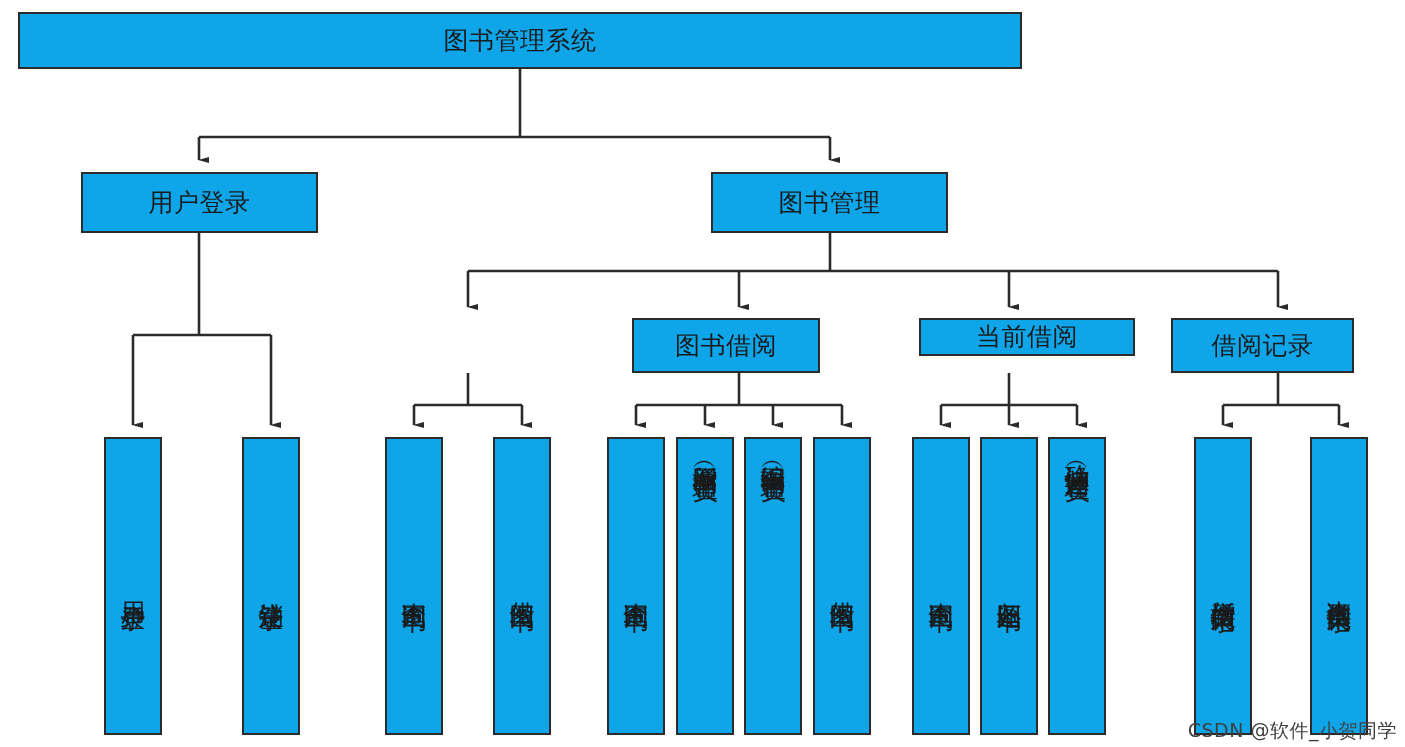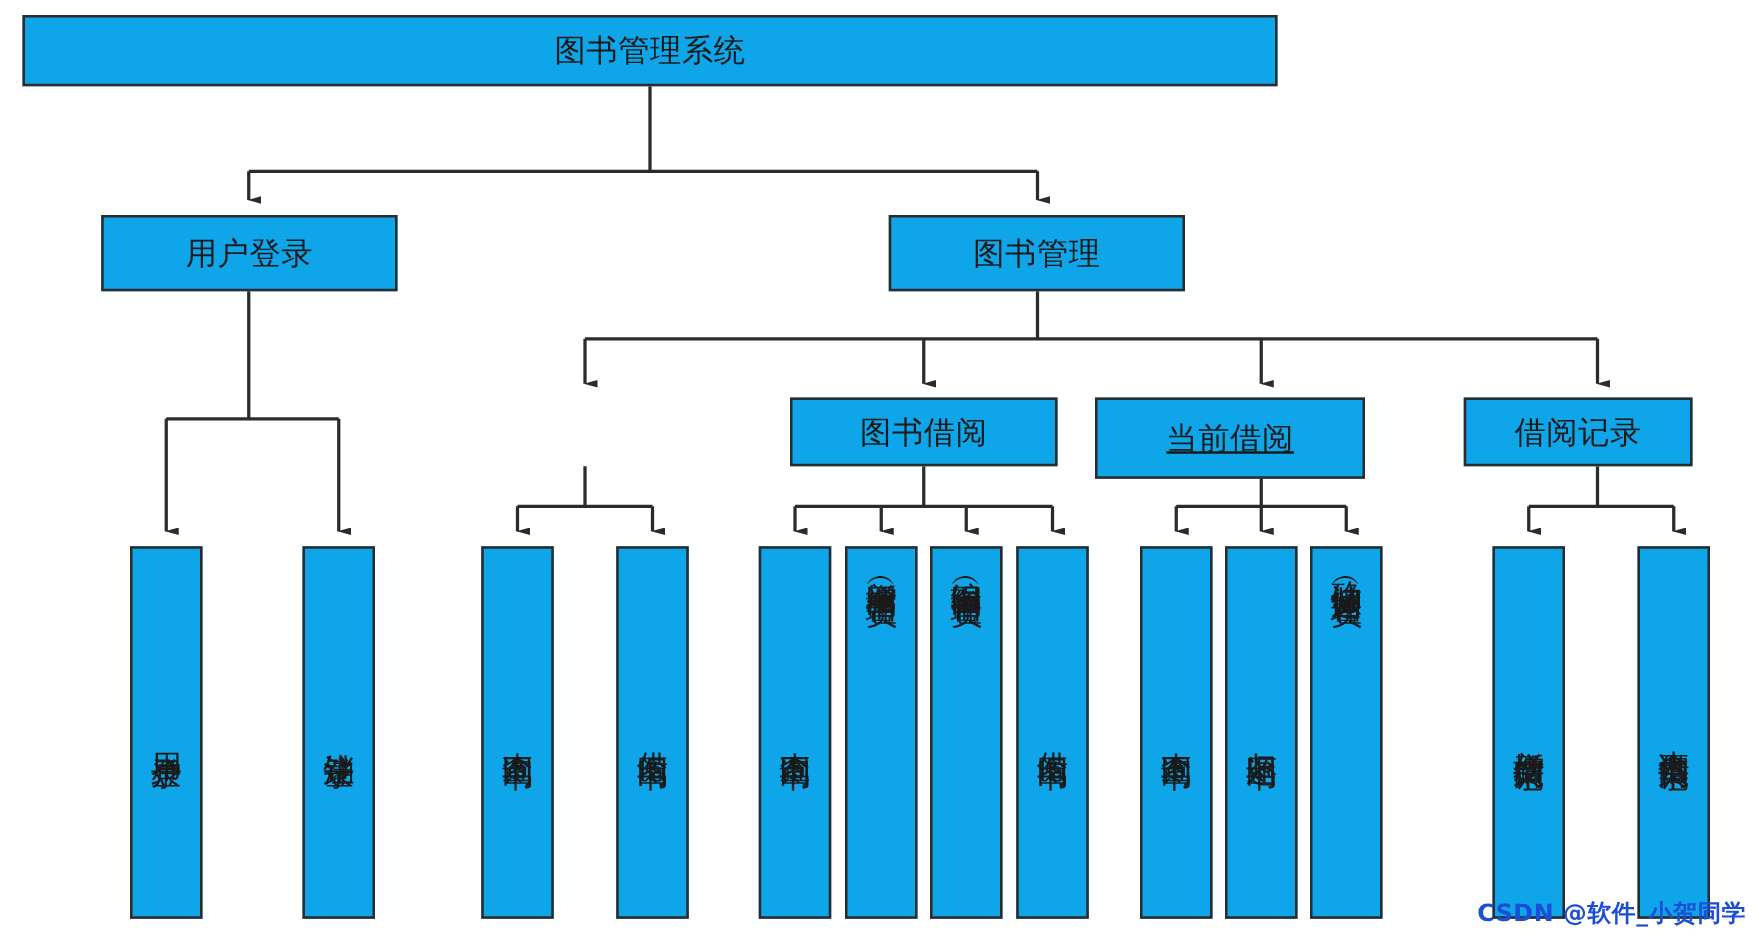--- a/index.html
+++ b/index.html
@@ -60,24 +60,23 @@
   }
   .node.vert.centered {
     align-items: center;
     padding-top: 0;
   }
   .watermark {
     position: absolute;
     right: 8px;
     bottom: 3px;
     font-size: 19px;
-    color: #1d4ed8;
+    color: #404040;
     white-space: nowrap;
     letter-spacing: 0.5px;
-    font-weight: bold;
   }
 </style>
 </head>
 <body>
 
 <div id="canvas">
 
   <svg id="edges" viewBox="0 0 1405 747" xmlns="http://www.w3.org/2000/svg">
     <defs>
       <marker id="arrow" markerWidth="10" markerHeight="12" refX="3" refY="10" orient="auto" markerUnits="userSpaceOnUse">
@@ -134,25 +133,25 @@
 
   <div class="node horiz" style="left:81px; top:172px; width:237px; height:61px;">
     <span class="node-label">用户登录</span>
   </div>
 
   <div class="node horiz" style="left:711px; top:172px; width:237px; height:61px;">
     <span class="node-label">图书管理</span>
   </div>
 
 
-  <div class="node horiz" style="left:632px; top:318px; width:214px; height:55px;">
+  <div class="node horiz" style="left:632px; top:318px; width:188px; height:55px;">
     <span class="node-label">图书借阅</span>
   </div>
 
-  <div class="node horiz" style="left:876px; top:318px; width:216px; height:65px;text-decoration:underline;">
+  <div class="node horiz" style="left:919px; top:318px; width:216px; height:38px;">
     <span class="node-label">当前借阅</span>
   </div>
 
   <div class="node horiz" style="left:1171px; top:318px; width:183px; height:55px;">
     <span class="node-label">借阅记录</span>
   </div>
 
   <div class="node vert centered" style="left:104px; top:437px; width:58px; height:298px;">
     <span class="node-label">用户登录</span>
   </div>

